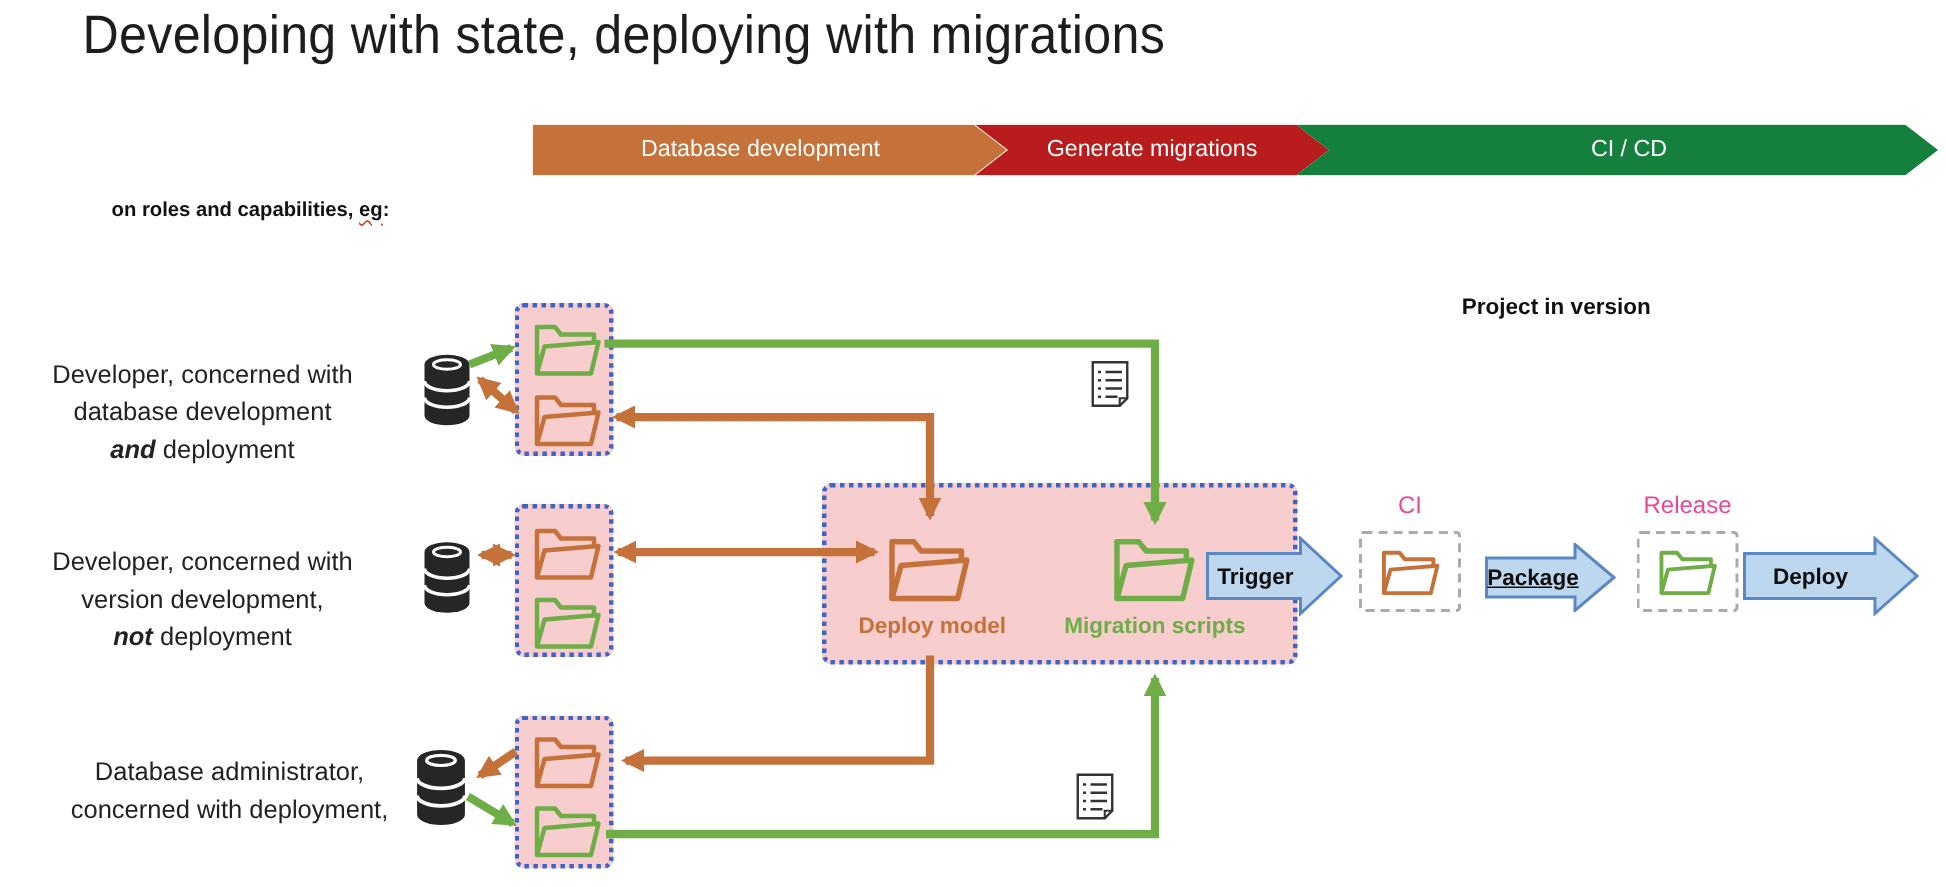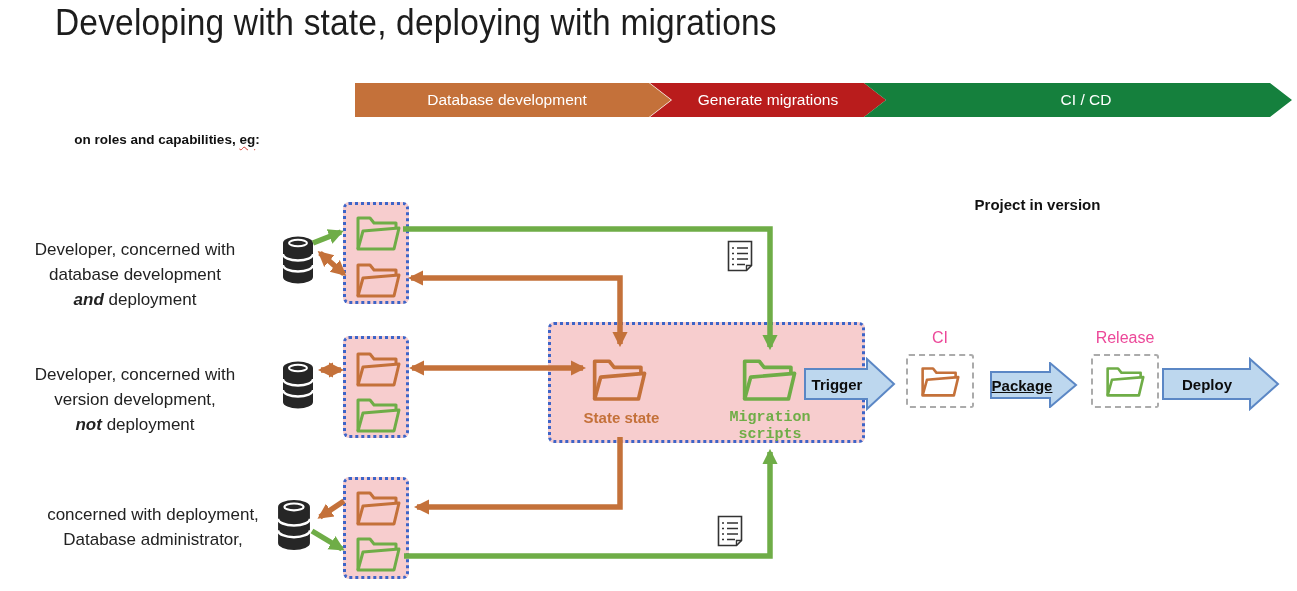--- a/index.html
+++ b/index.html
@@ -24,21 +24,21 @@
          font-size:13.5px;line-height:17px;color:#111;}
   .squiggle{text-decoration:underline wavy #d23b2f;text-decoration-thickness:1px;text-underline-offset:2px;}
   .role{text-align:center;font-size:17px;line-height:25px;color:#222;margin-top:18px;}
   .role .em{font-weight:bold;font-style:italic;}
   
   .pinkbox{background:#F7CDCE;border:3px dotted #3D64C8;border-radius:6px;box-sizing:border-box;}
   
   svg{display:block;}
   .flabel{font-weight:bold;font-size:15px;text-align:center;}
   .lbl-orange{color:#C4713A;}
-  .lbl-green{color:#6FAD47;font-family:Liberation Mono, monospace;}
+  .lbl-green{color:#6FAD47;}
   
   .vcs{left:950px;top:194px;width:175px;text-align:center;font-weight:bold;
        font-size:15px;line-height:22px;color:#111;}
   
   .pipelabel{font-weight:bold;font-size:15px;color:#0c0c0c;white-space:nowrap;}
   .stageLabel{font-size:16px;color:#ec4899;text-align:center;}
   .dashbox{background:#fff;border:2.5px dashed #ABABAB;border-radius:3px;box-sizing:border-box;
            display:flex;align-items:center;justify-content:center;}
   .blockarrow-text{display:flex;align-items:center;justify-content:center;}
 </style>
@@ -71,22 +71,22 @@
     <div><span class="em">and</span><span> deployment</span></div>
   </div>
 
   <div class="abs role" style="left:5px;top:344px;width:260px;">
     <div>Developer, concerned with</div>
     <div>version development,</div>
     <div><span class="em">not</span><span> deployment</span></div>
   </div>
 
   <div class="abs role" style="left:8px;top:484px;width:290px;">
+    <div>Database administrator,</div>
     <div>concerned with deployment,</div>
-    <div>Database administrator,</div>
   </div>
 
   <svg class="abs" style="left:282px;top:235px;" width="32" height="50" viewBox="0 0 32 48">
     <path d="M1 7 A15 6.5 0 0 1 31 7 V41 A15 6.5 0 0 1 1 41 Z" fill="#262626"></path>
     <ellipse cx="16" cy="7" rx="9" ry="3.2" fill="none" stroke="#fff" stroke-width="2"></ellipse>
     <path d="M1 18 A15 6.5 0 0 0 31 18" fill="none" stroke="#fff" stroke-width="2.4"></path>
     <path d="M1 29 A15 6.5 0 0 0 31 29" fill="none" stroke="#fff" stroke-width="2.4"></path>
   </svg>
   <svg class="abs" style="left:282px;top:360px;" width="32" height="50" viewBox="0 0 32 48">
     <path d="M1 7 A15 6.5 0 0 1 31 7 V41 A15 6.5 0 0 1 1 41 Z" fill="#262626"></path>
@@ -146,21 +146,21 @@
     </svg>
   </div>
 
   <div class="abs pinkbox" style="left:548px;top:322px;width:317px;height:121px;">
     <svg class="abs" style="left:40px;top:31px;" width="56" height="47" viewBox="0 0 46 38">
       <g fill="none" stroke="#C4713A" stroke-width="3" stroke-linejoin="round">
         <path d="M3 35 V4 H15 L19 9 H41 V14"></path>
         <path d="M3 35 L8 17 L44 14 L39 35 Z"></path>
       </g>
     </svg>
-    <div class="abs flabel lbl-orange" style="left:8px;top:84px;width:125px;">State state</div>
+    <div class="abs flabel lbl-orange" style="left:8px;top:84px;width:125px;">Deploy model</div>
     <svg class="abs" style="left:190px;top:31px;" width="56" height="47" viewBox="0 0 46 38">
       <g fill="none" stroke="#6FAD47" stroke-width="3" stroke-linejoin="round">
         <path d="M3 35 V4 H15 L19 9 H41 V14"></path>
         <path d="M3 35 L8 17 L44 14 L39 35 Z"></path>
       </g>
     </svg>
     <div class="abs flabel lbl-green" style="left:145px;top:84px;width:148px;">Migration scripts</div>
   </div>
 
   <svg class="abs" style="left:727px;top:240px;" width="26" height="32" viewBox="0 0 26 32">

